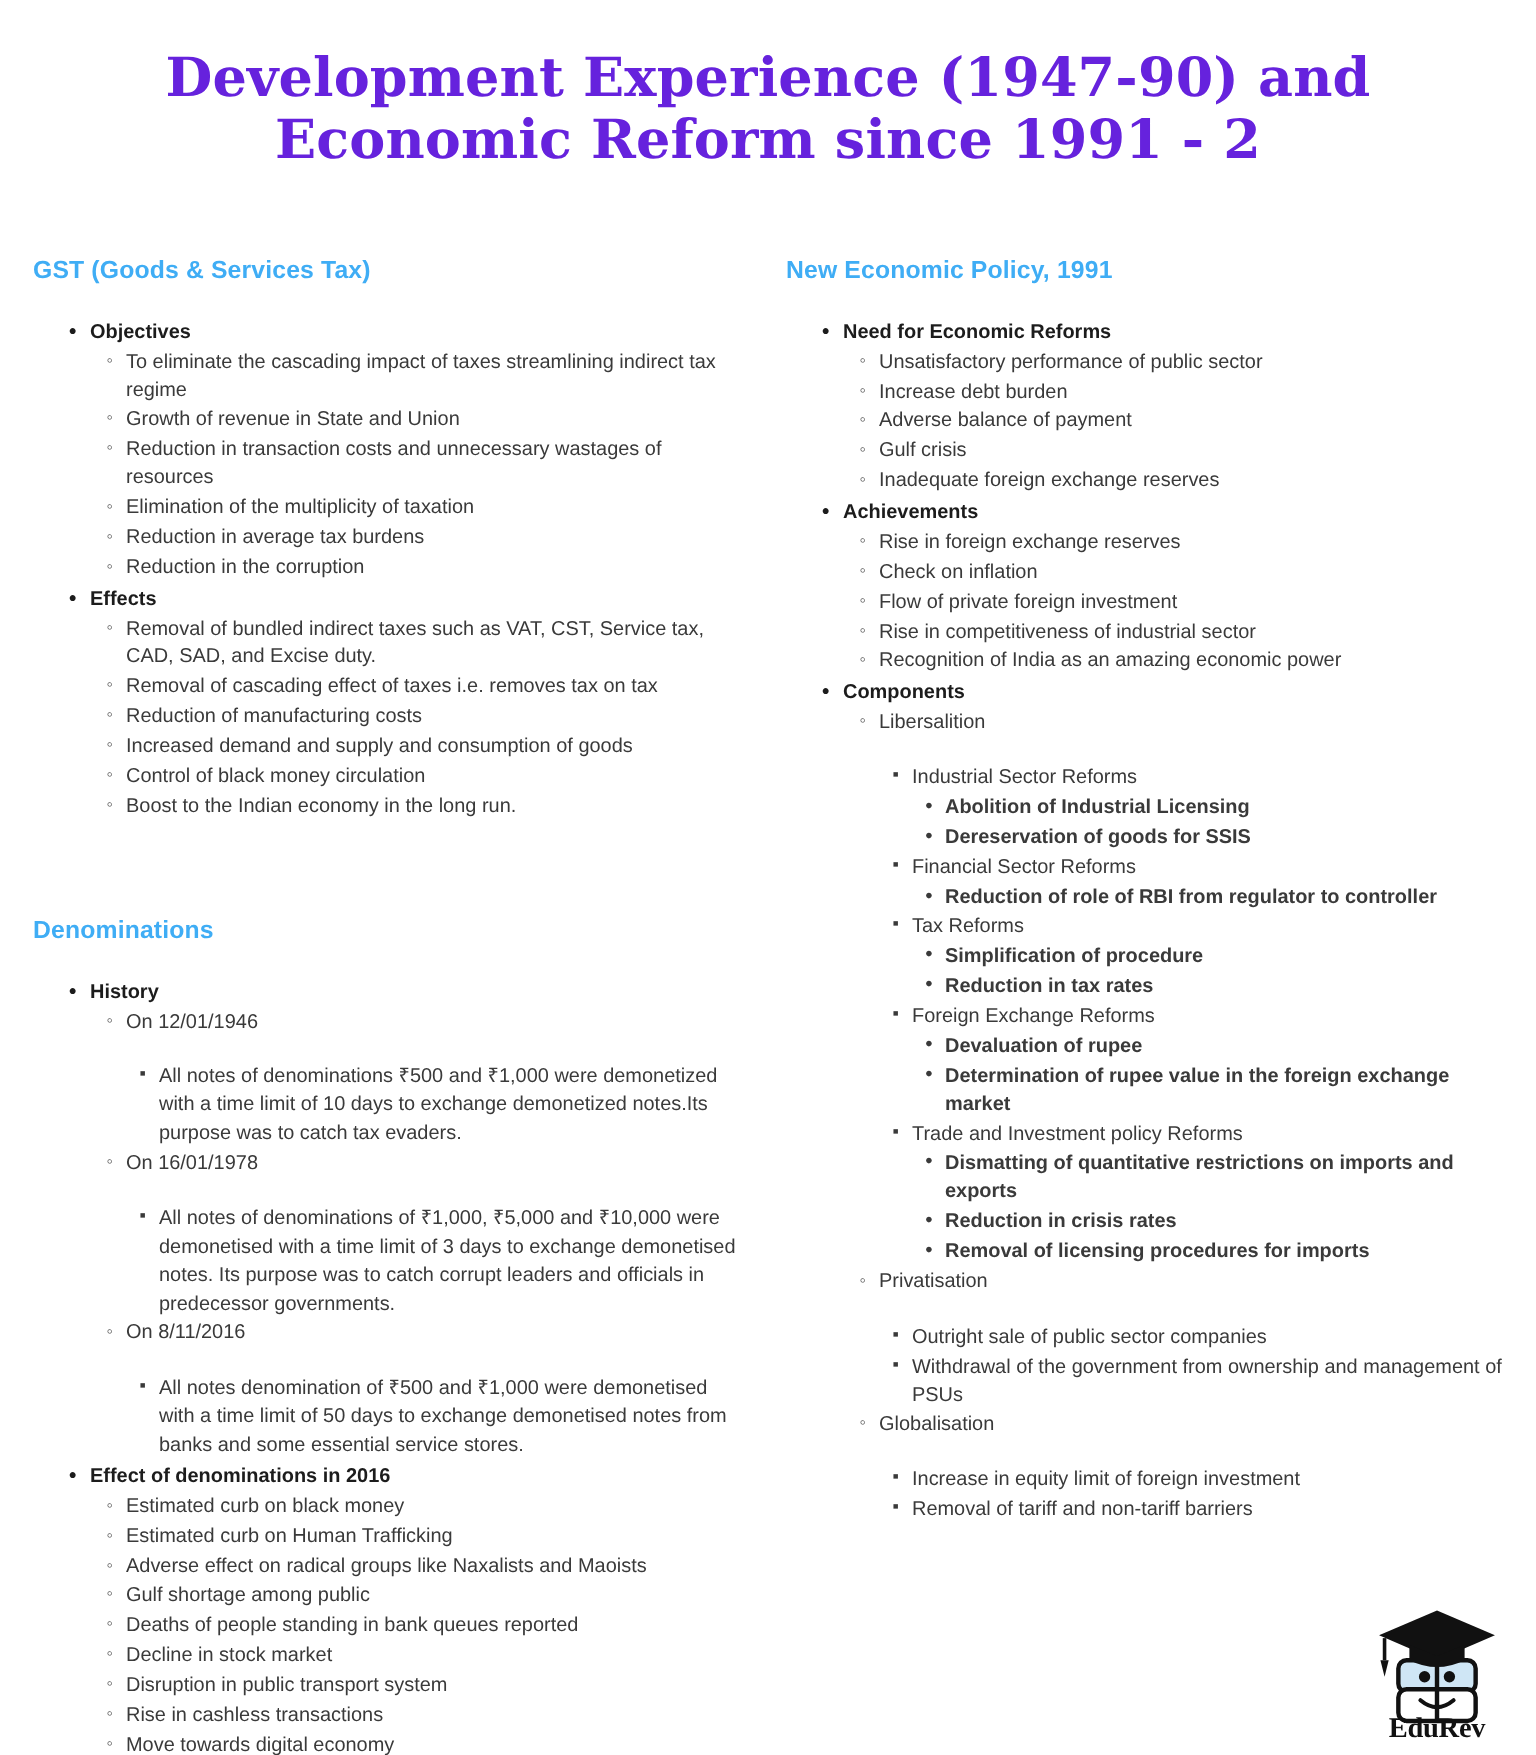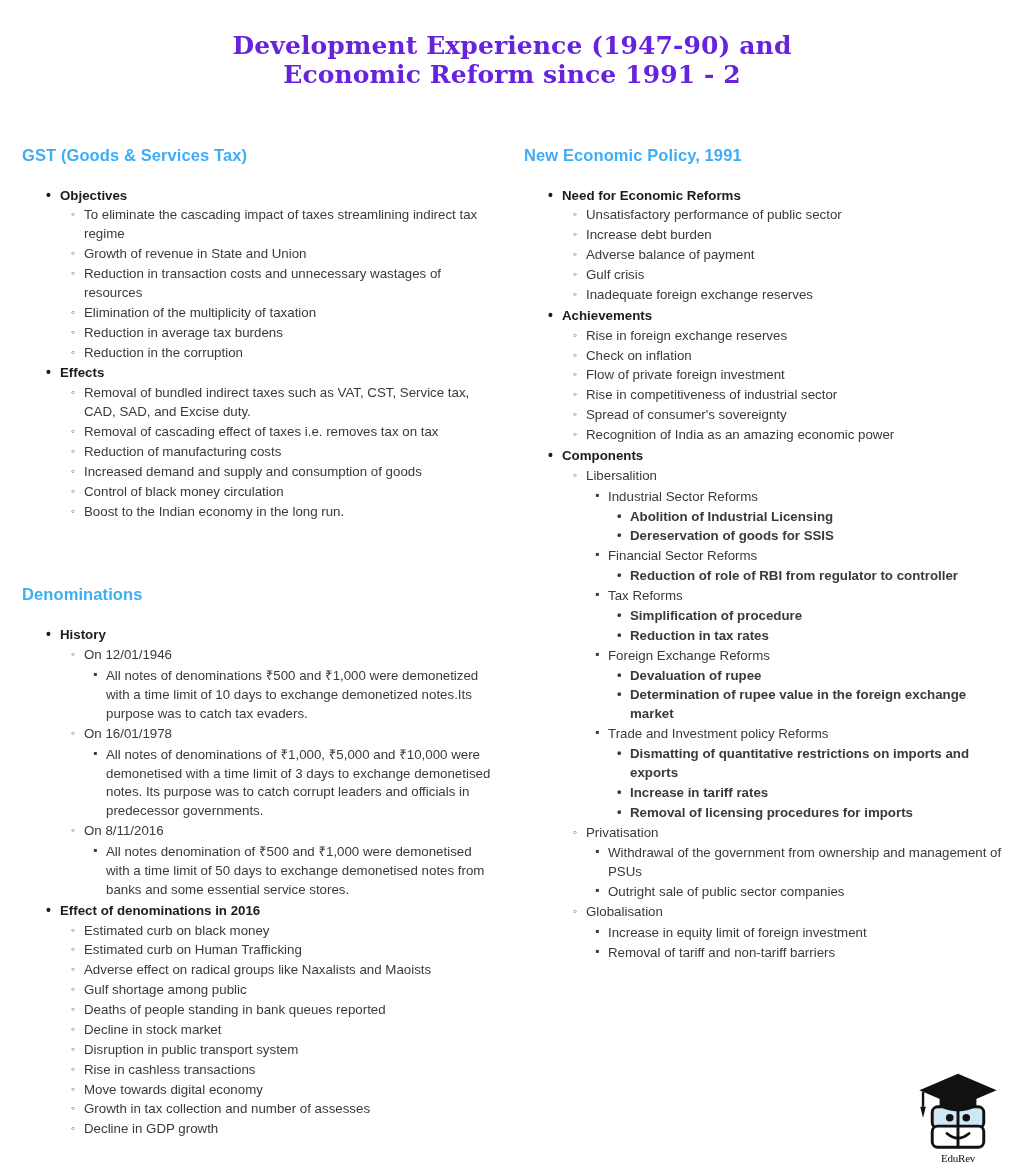--- a/index.html
+++ b/index.html
@@ -14,21 +14,21 @@
     font-family: "Liberation Sans", sans-serif;
     color: #333333;
     overflow: hidden;
   }
 
   
   .doc-title {
     text-align: center;
     font-family: "DejaVu Serif", "Liberation Serif", serif;
     font-weight: bold;
-    font-size: 25px;
+    font-size: 36px;
     line-height: 1.15;
     color: #6622dd;
     padding-top: 32px;
     letter-spacing: 0.1px;
   }
   .doc-title .t-line { display: block; }
 
   
   .columns {
     display: flex;
@@ -83,21 +83,21 @@
   .lvl2 > li > .li-text::before {
     content: "\25E6";
     position: absolute;
     left: -13px;
     top: 0px;
     font-size: 12px;
     color: #555555;
   }
 
   
-  .lvl3 { padding-left: 22px; margin-top: 2px; }
+  .lvl3 { padding-left: 22px; margin-top: 18px; }
   .lvl3 > li { font-weight: normal; color: #3a3a3a; }
   .lvl3 > li > .li-text::before {
     content: "\25AA";
     position: absolute;
     left: -13px;
     top: -1px;
     font-size: 12px;
     color: #3a3a3a;
   }
 
@@ -120,22 +120,22 @@
     bottom: 8px;
     width: 92px;
     height: 92px;
   }
   .edurev-wordmark {
     position: absolute;
     right: 20px;
     bottom: 6px;
     width: 92px;
     text-align: center;
-    font-size: 11px;
-    font-weight: normal;
+    font-size: 19px;
+    font-weight: bold;
     color: #111111;
     font-family: "Liberation Serif", serif;
     letter-spacing: -0.2px;
   }
 </style>
 </head>
 <body>
 
 <div class="doc-title">
   <span class="t-line">Development Experience (1947-90) and</span>
@@ -301,23 +301,20 @@
               <li>
                 <span class="li-text">Check on inflation</span>
               </li>
               <li>
                 <span class="li-text">Flow of private foreign investment</span>
               </li>
               <li>
                 <span class="li-text">Rise in competitiveness of industrial sector</span>
               </li>
               <li>
-                <span class="li-text">Spread of consumer's sovereignty</span>
-              </li>
-              <li>
                 <span class="li-text">Recognition of India as an amazing economic power</span>
               </li>
             </ul>
           </li>
           <li>
             <span class="li-text">Components</span>
             <ul class="lvl2">
               <li>
                 <span class="li-text">Libersalition</span>
                 <ul class="lvl3">
@@ -362,37 +359,37 @@
                       </li>
                     </ul>
                   </li>
                   <li>
                     <span class="li-text">Trade and Investment policy Reforms</span>
                     <ul class="lvl4">
                       <li>
                         <span class="li-text">Dismatting of quantitative restrictions on imports and exports</span>
                       </li>
                       <li>
-                        <span class="li-text">Increase in tariff rates</span>
+                        <span class="li-text">Reduction in crisis rates</span>
                       </li>
                       <li>
                         <span class="li-text">Removal of licensing procedures for imports</span>
                       </li>
                     </ul>
                   </li>
                 </ul>
               </li>
               <li>
                 <span class="li-text">Privatisation</span>
                 <ul class="lvl3">
                   <li>
+                    <span class="li-text">Outright sale of public sector companies</span>
+                  </li>
+                  <li>
                     <span class="li-text">Withdrawal of the government from ownership and management of PSUs</span>
-                  </li>
-                  <li>
-                    <span class="li-text">Outright sale of public sector companies</span>
                   </li>
                 </ul>
               </li>
               <li>
                 <span class="li-text">Globalisation</span>
                 <ul class="lvl3">
                   <li>
                     <span class="li-text">Increase in equity limit of foreign investment</span>
                   </li>
                   <li>

